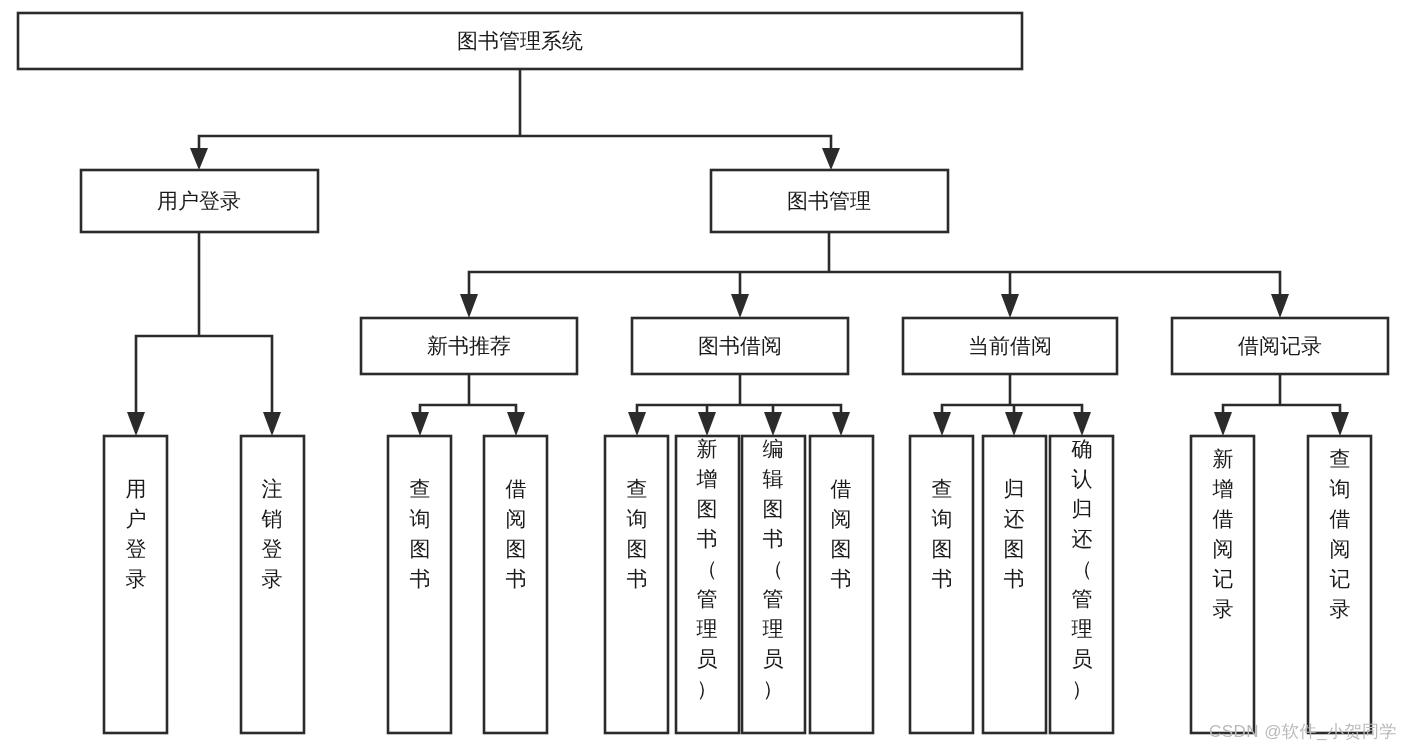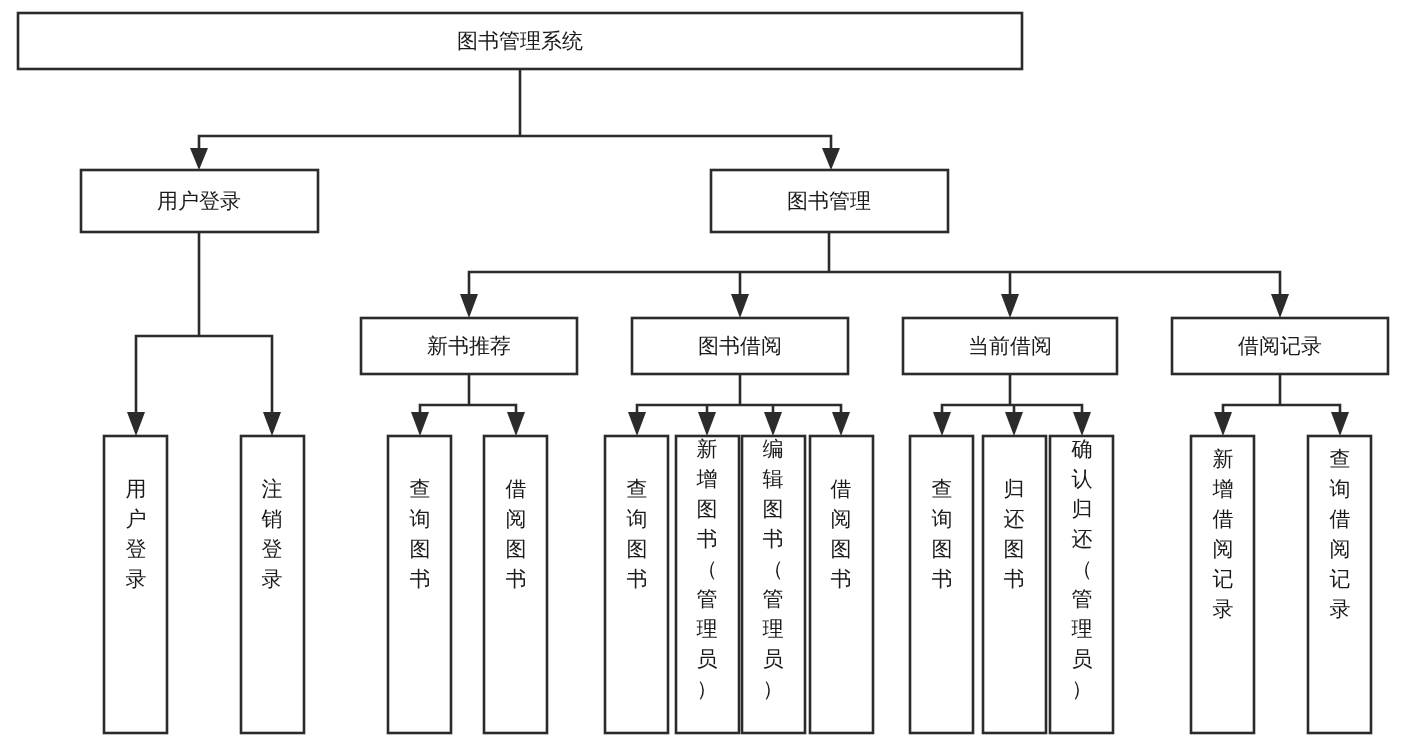--- a/index.html
+++ b/index.html
@@ -190,13 +190,14 @@
         <text class="node-label-vertical" x="1223" y="466"><tspan x="1223" y="466">新</tspan><tspan x="1223" y="496">增</tspan><tspan x="1223" y="526">借</tspan><tspan x="1223" y="556">阅</tspan><tspan x="1223" y="586">记</tspan><tspan x="1223" y="616">录</tspan></text>
       </g>
       <g>
         <rect class="node-box" x="1308" y="436" width="63" height="297"></rect>
         <text class="node-label-vertical" x="1340" y="466"><tspan x="1340" y="466">查</tspan><tspan x="1340" y="496">询</tspan><tspan x="1340" y="526">借</tspan><tspan x="1340" y="556">阅</tspan><tspan x="1340" y="586">记</tspan><tspan x="1340" y="616">录</tspan></text>
       </g>
 
     </g>
   </svg>
 
+  <div class="watermark-text">CSDN @软件_小贺同学</div>
 </div>
 
 </body></html>

